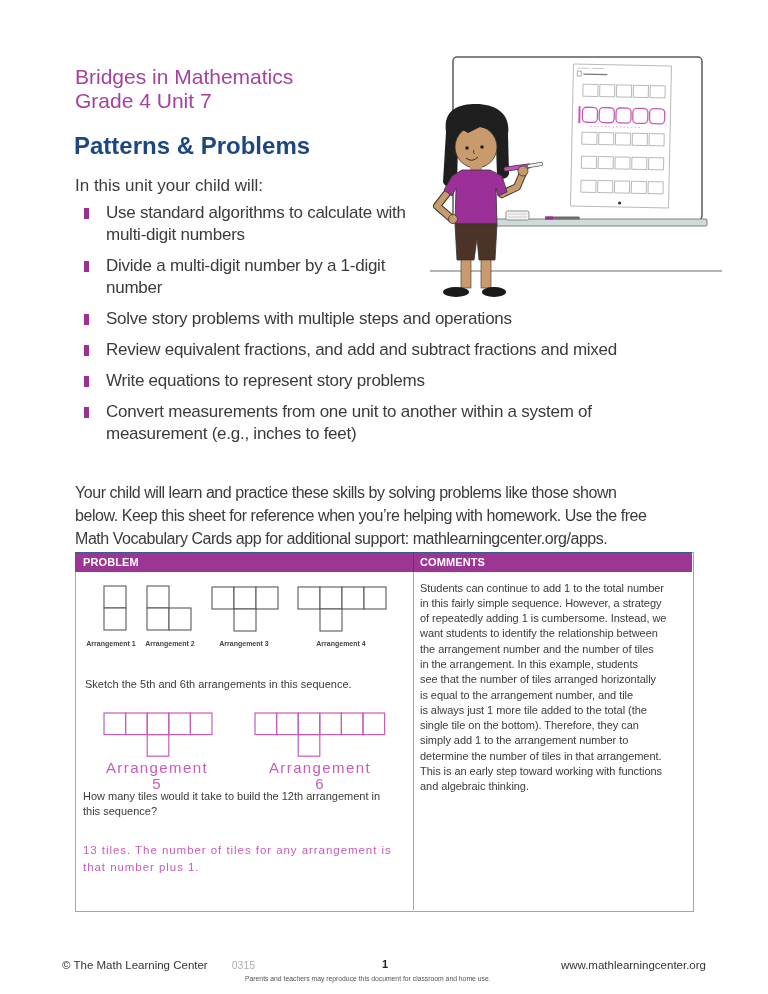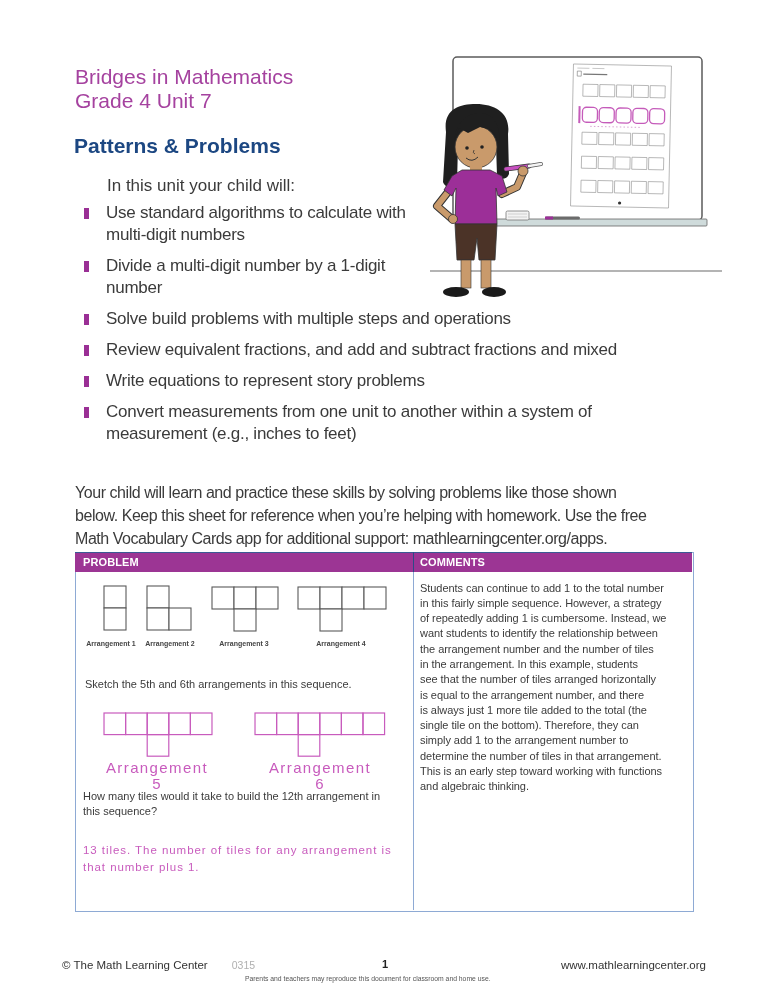--- a/index.html
+++ b/index.html
@@ -9,22 +9,22 @@
     background: #ffffff;
     font-family: "Liberation Sans", sans-serif;
     color: var(--c-body_text, #3b3b3b);
   }
   .abs { position: absolute; white-space: nowrap; }
 
   
   .series { left: 75px; font-size: 21px; line-height: 24px; color: var(--c-series_purple, #a5429f); }
   .series.l1 { top: 65px; }
   .series.l2 { top: 89px; text-align: center; }
-  .title { left: 74px; top: 128px; font-size: 21px; line-height: 36px; font-weight: bold; color: var(--c-title_blue, #1c4782); }
-  .intro { left: 75px; top: 175px; font-size: 17px; line-height: 22px; margin-left: 32px; }
+  .title { left: 74px; top: 128px; font-size: 24px; line-height: 36px; font-weight: bold; color: var(--c-title_blue, #1c4782); }
+  .intro { left: 75px; top: 175px; font-size: 17px; line-height: 22px; }
 
   
   .objectives { position: absolute; left: 84px; top: 202px; }
   .obj { position: relative; margin-bottom: 9px; padding-left: 22px; }
   .obj .mark { position: absolute; left: 0; top: 5.5px; width: 4.5px; height: 11px; background: var(--c-bullet_purple, #9a2f95); }
   .obj .ln { display: block; font-size: 17px; line-height: 22px; white-space: nowrap; letter-spacing: -0.25px; }
 
   
   .desc { position: absolute; left: 75px; top: 481px; }
   .desc .ln { display: block; font-size: 16px; line-height: 23px; white-space: nowrap; letter-spacing: -0.45px; }
@@ -154,21 +154,21 @@
     <span class="ln">Use standard algorithms to calculate with</span>
     <span class="ln">multi-digit numbers</span>
   </div>
   <div class="obj">
     <span class="mark"></span>
     <span class="ln">Divide a multi-digit number by a 1-digit</span>
     <span class="ln">number</span>
   </div>
   <div class="obj">
     <span class="mark"></span>
-    <span class="ln">Solve build problems with multiple steps and operations</span>
+    <span class="ln">Solve story problems with multiple steps and operations</span>
   </div>
   <div class="obj">
     <span class="mark"></span>
     <span class="ln">Review equivalent fractions, and add and subtract fractions and mixed</span>
   </div>
   <div class="obj">
     <span class="mark"></span>
     <span class="ln">Write equations to represent story problems</span>
   </div>
   <div class="obj">
@@ -251,21 +251,21 @@
 </div>
 
 <div class="comments">
   <span class="ln">Students can continue to add 1 to the total number</span>
   <span class="ln">in this fairly simple sequence. However, a strategy</span>
   <span class="ln">of repeatedly adding 1 is cumbersome. Instead, we</span>
   <span class="ln">want students to identify the relationship between</span>
   <span class="ln">the arrangement number and the number of tiles</span>
   <span class="ln">in the arrangement. In this example, students</span>
   <span class="ln">see that the number of tiles arranged horizontally</span>
-  <span class="ln">is equal to the arrangement number, and there</span>
+  <span class="ln">is equal to the arrangement number, and tile</span>
   <span class="ln">is always just 1 more tile added to the total (the</span>
   <span class="ln">single tile on the bottom). Therefore, they can</span>
   <span class="ln">simply add 1 to the arrangement number to</span>
   <span class="ln">determine the number of tiles in that arrangement.</span>
   <span class="ln">This is an early step toward working with functions</span>
   <span class="ln">and algebraic thinking.</span>
 </div>
 
 <div class="abs foot-left">
   <span>© The Math Learning Center</span><span class="foot-code">0315</span>

